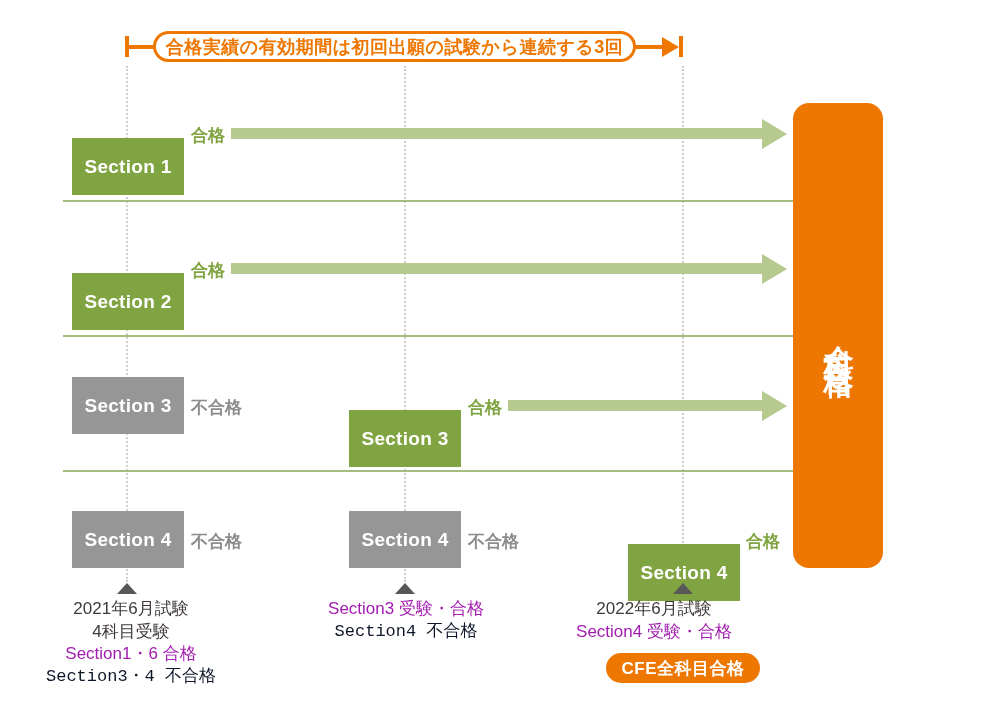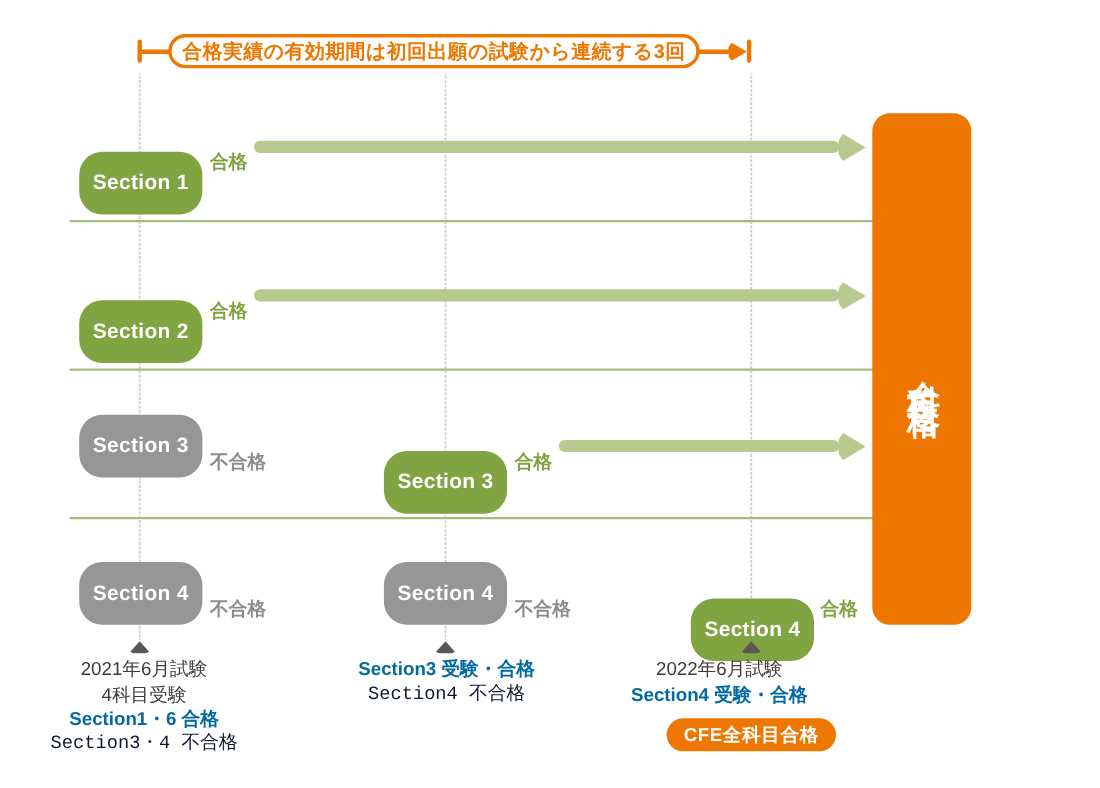--- a/index.html
+++ b/index.html
@@ -1,15 +1,15 @@
 <!DOCTYPE html>
 <html><head>
 <meta charset="utf-8">
 <style>
-  * { box-sizing: border-box; border-radius: 21px; }
+  * { box-sizing: border-box; }
   body { margin: 0; background: #ffffff; }
   .stage {
     position: relative; width: 1000px; height: 716px;
     background: #ffffff; overflow: hidden;
     font-family: "Liberation Sans", "DejaVu Sans", sans-serif;
   }
   
   .dotline { position: absolute; top: 66px; height: 516px; width: 0;
     border-left: 2px dotted #cfcfcd; }
   
@@ -23,41 +23,41 @@
     border-left: 17px solid #ed7700; border-top: 10px solid transparent; border-bottom: 10px solid transparent; }
   
   .separator { position: absolute; left: 63px; width: 731px; height: 2px; background: #a6bc7c; }
   
   .secbox { position: absolute; width: 112px; height: 57px;
     display: flex; align-items: center; justify-content: center;
     color: #ffffff; font-size: 19px; font-weight: bold; letter-spacing: 0.3px; }
   .green-bg { background: #80a441; margin-top: 33px; }
   .gray-bg  { background: #969696; }
   
-  .status { position: absolute; font-size: 17px; font-weight: bold; white-space: nowrap; margin-top: 12px; }
+  .status { position: absolute; font-size: 17px; font-weight: bold; white-space: nowrap; }
   .status.pass { color: #80a441; }
   .status.fail { color: #8c8c8c; }
   
   .arrow-shaft { position: absolute; height: 11px; background: #b6c98e; }
   .arrow-head  { position: absolute; width: 0; height: 0;
     border-left: 25px solid #b6c98e; border-top: 15px solid transparent; border-bottom: 15px solid transparent; }
   
   .goal { position: absolute; left: 793px; top: 103px; width: 90px; height: 465px;
     background: #ed7700; border-radius: 16px;
     display: flex; align-items: center; justify-content: center; }
   .goal-text { writing-mode: vertical-rl; text-orientation: upright;
     color: #ffffff; font-size: 30px; font-weight: bold; letter-spacing: 6px; }
   
   .tri-up { position: absolute; top: 583px; width: 0; height: 0;
     border-left: 10px solid transparent; border-right: 10px solid transparent;
     border-bottom: 11px solid #595757; }
   .exam-col { position: absolute; top: 598px; width: 220px; text-align: center;
     font-size: 17px; line-height: 22.5px; white-space: nowrap; }
   .tone-dark  { color: #3f3a39; }
-  .tone-green { color: #0369a1; font-weight: bold; }
+  .tone-green { color: #a21caf; }
   .tone-gray  { color: #0f172a; font-family: Liberation Mono, monospace; }
   .badge { position: absolute; left: 606px; top: 653px; width: 154px; height: 30px;
     background: #ed7700; border-radius: 15px;
     display: flex; align-items: center; justify-content: center;
     color: #ffffff; font-size: 17px; font-weight: bold; letter-spacing: 0.5px; }
   .note { position: absolute; left: 796px; top: 599px; width: 200px; text-align: center;
     font-size: 13.5px; line-height: 22px; font-weight: bold; color: #3f3a39; white-space: nowrap; }
 </style>
 </head>
 <body>

